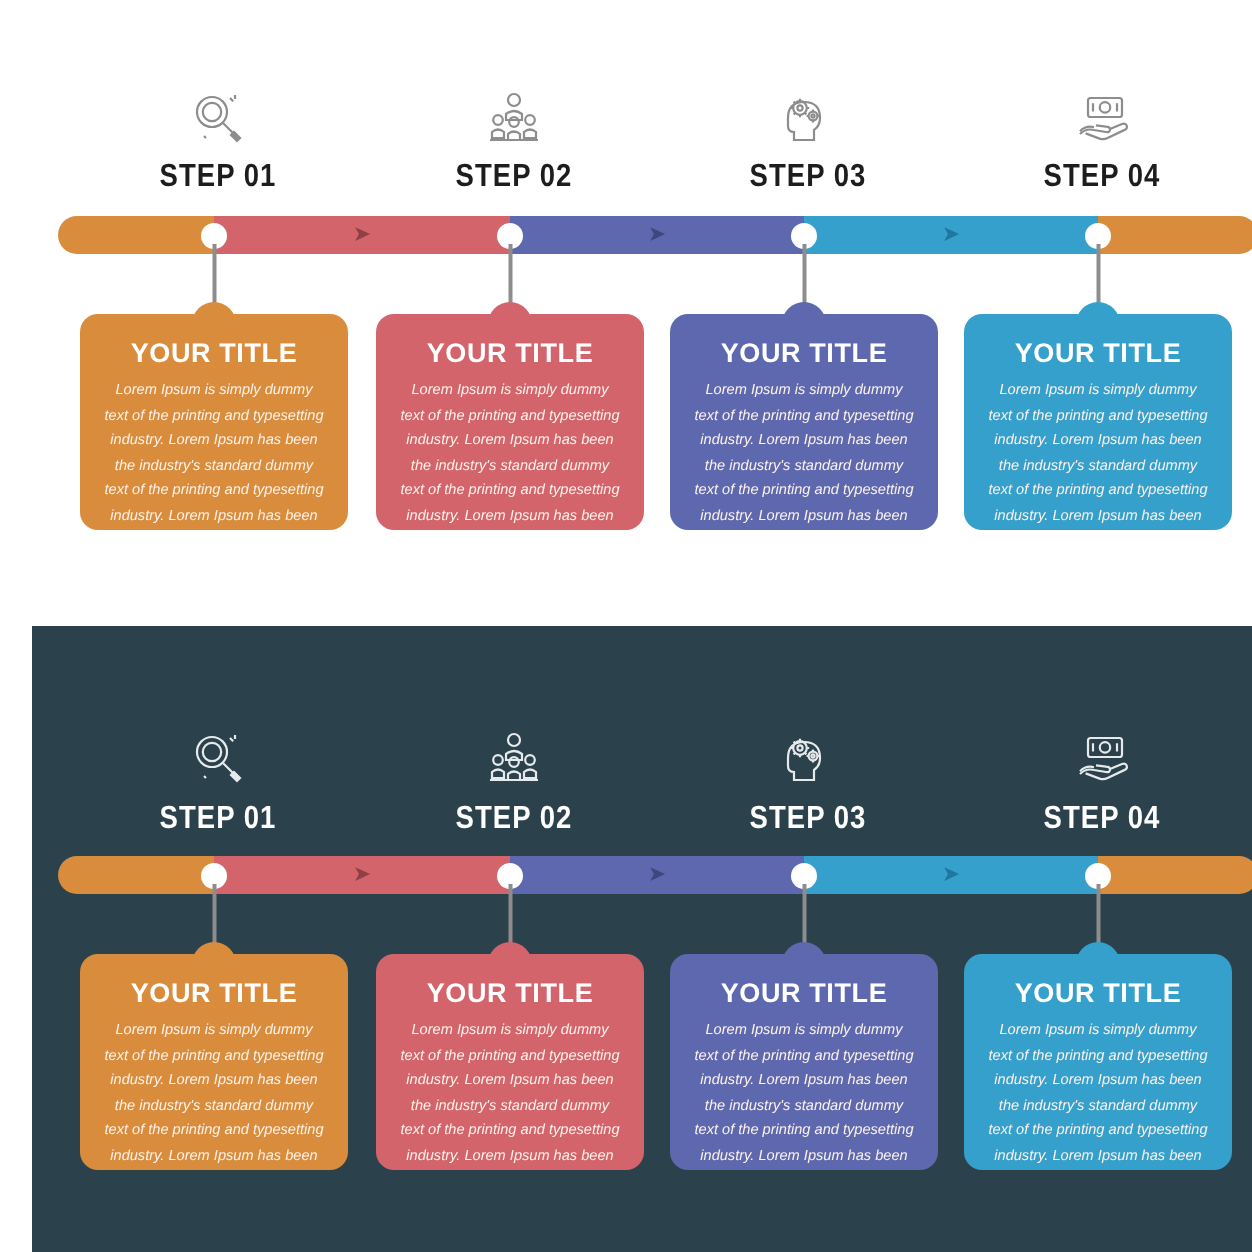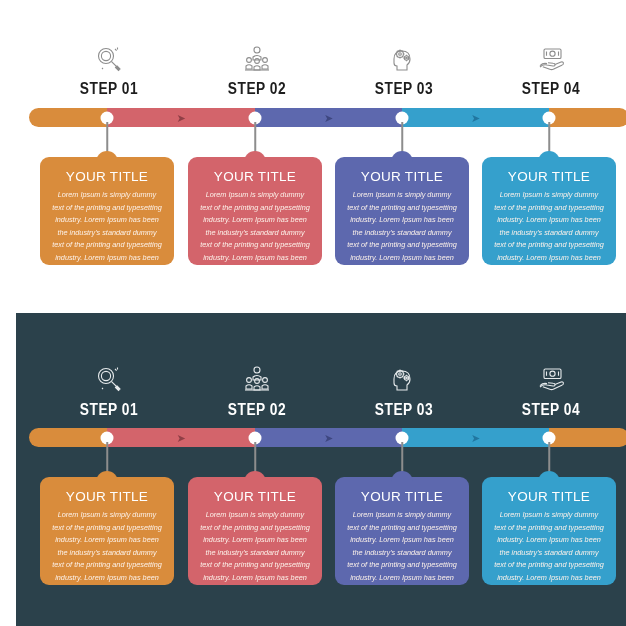--- a/index.html
+++ b/index.html
@@ -89,21 +89,21 @@
   .card .nub {
     position: absolute;
     top: -6px; left: 50%;
     width: 22px; height: 12px;
     transform: translateX(-50%);
     border-radius: 11px 11px 0 0;
     background: inherit;
   }
   .card-title {
     font-size: 13.5px;
-    font-weight: normal;
+    font-weight: bold;
     letter-spacing: 0.3px;
     margin-bottom: 5px;
     color: #ffffff;
   }
   .card-body {
     font-size: 7.3px;
     font-style: italic;
     line-height: 1.72;
     color: #fdf2ea;
     padding: 0 2px;

